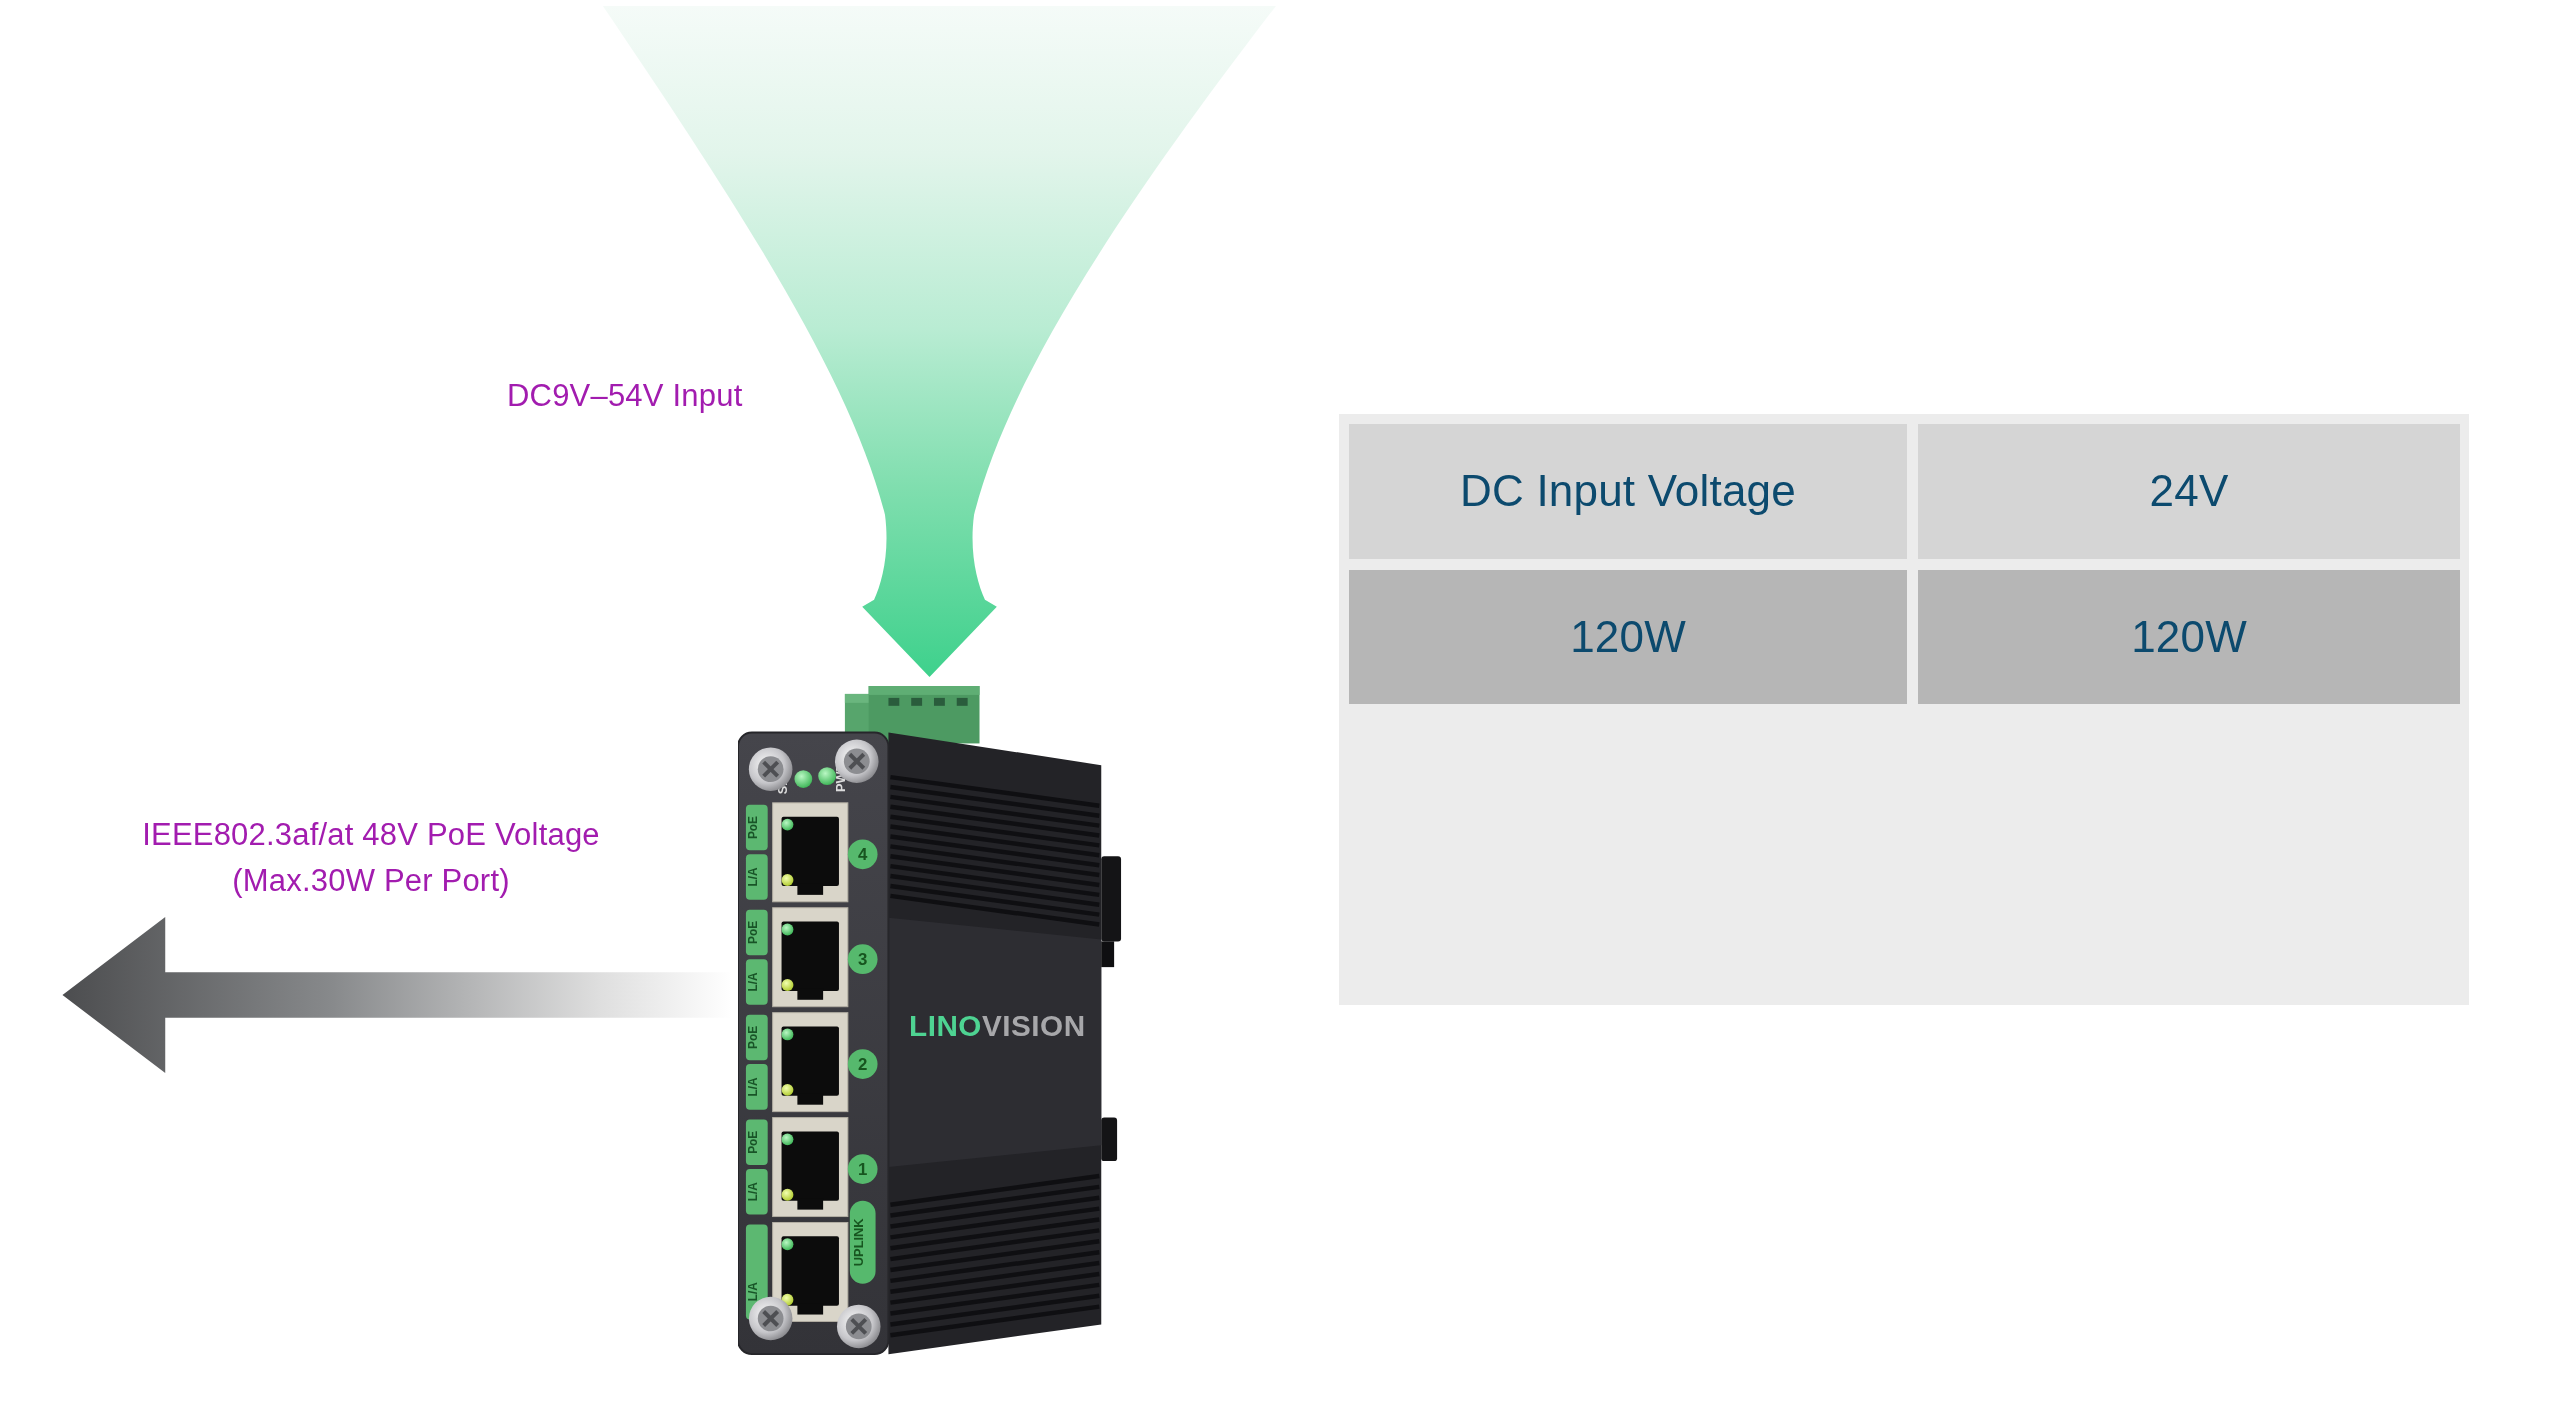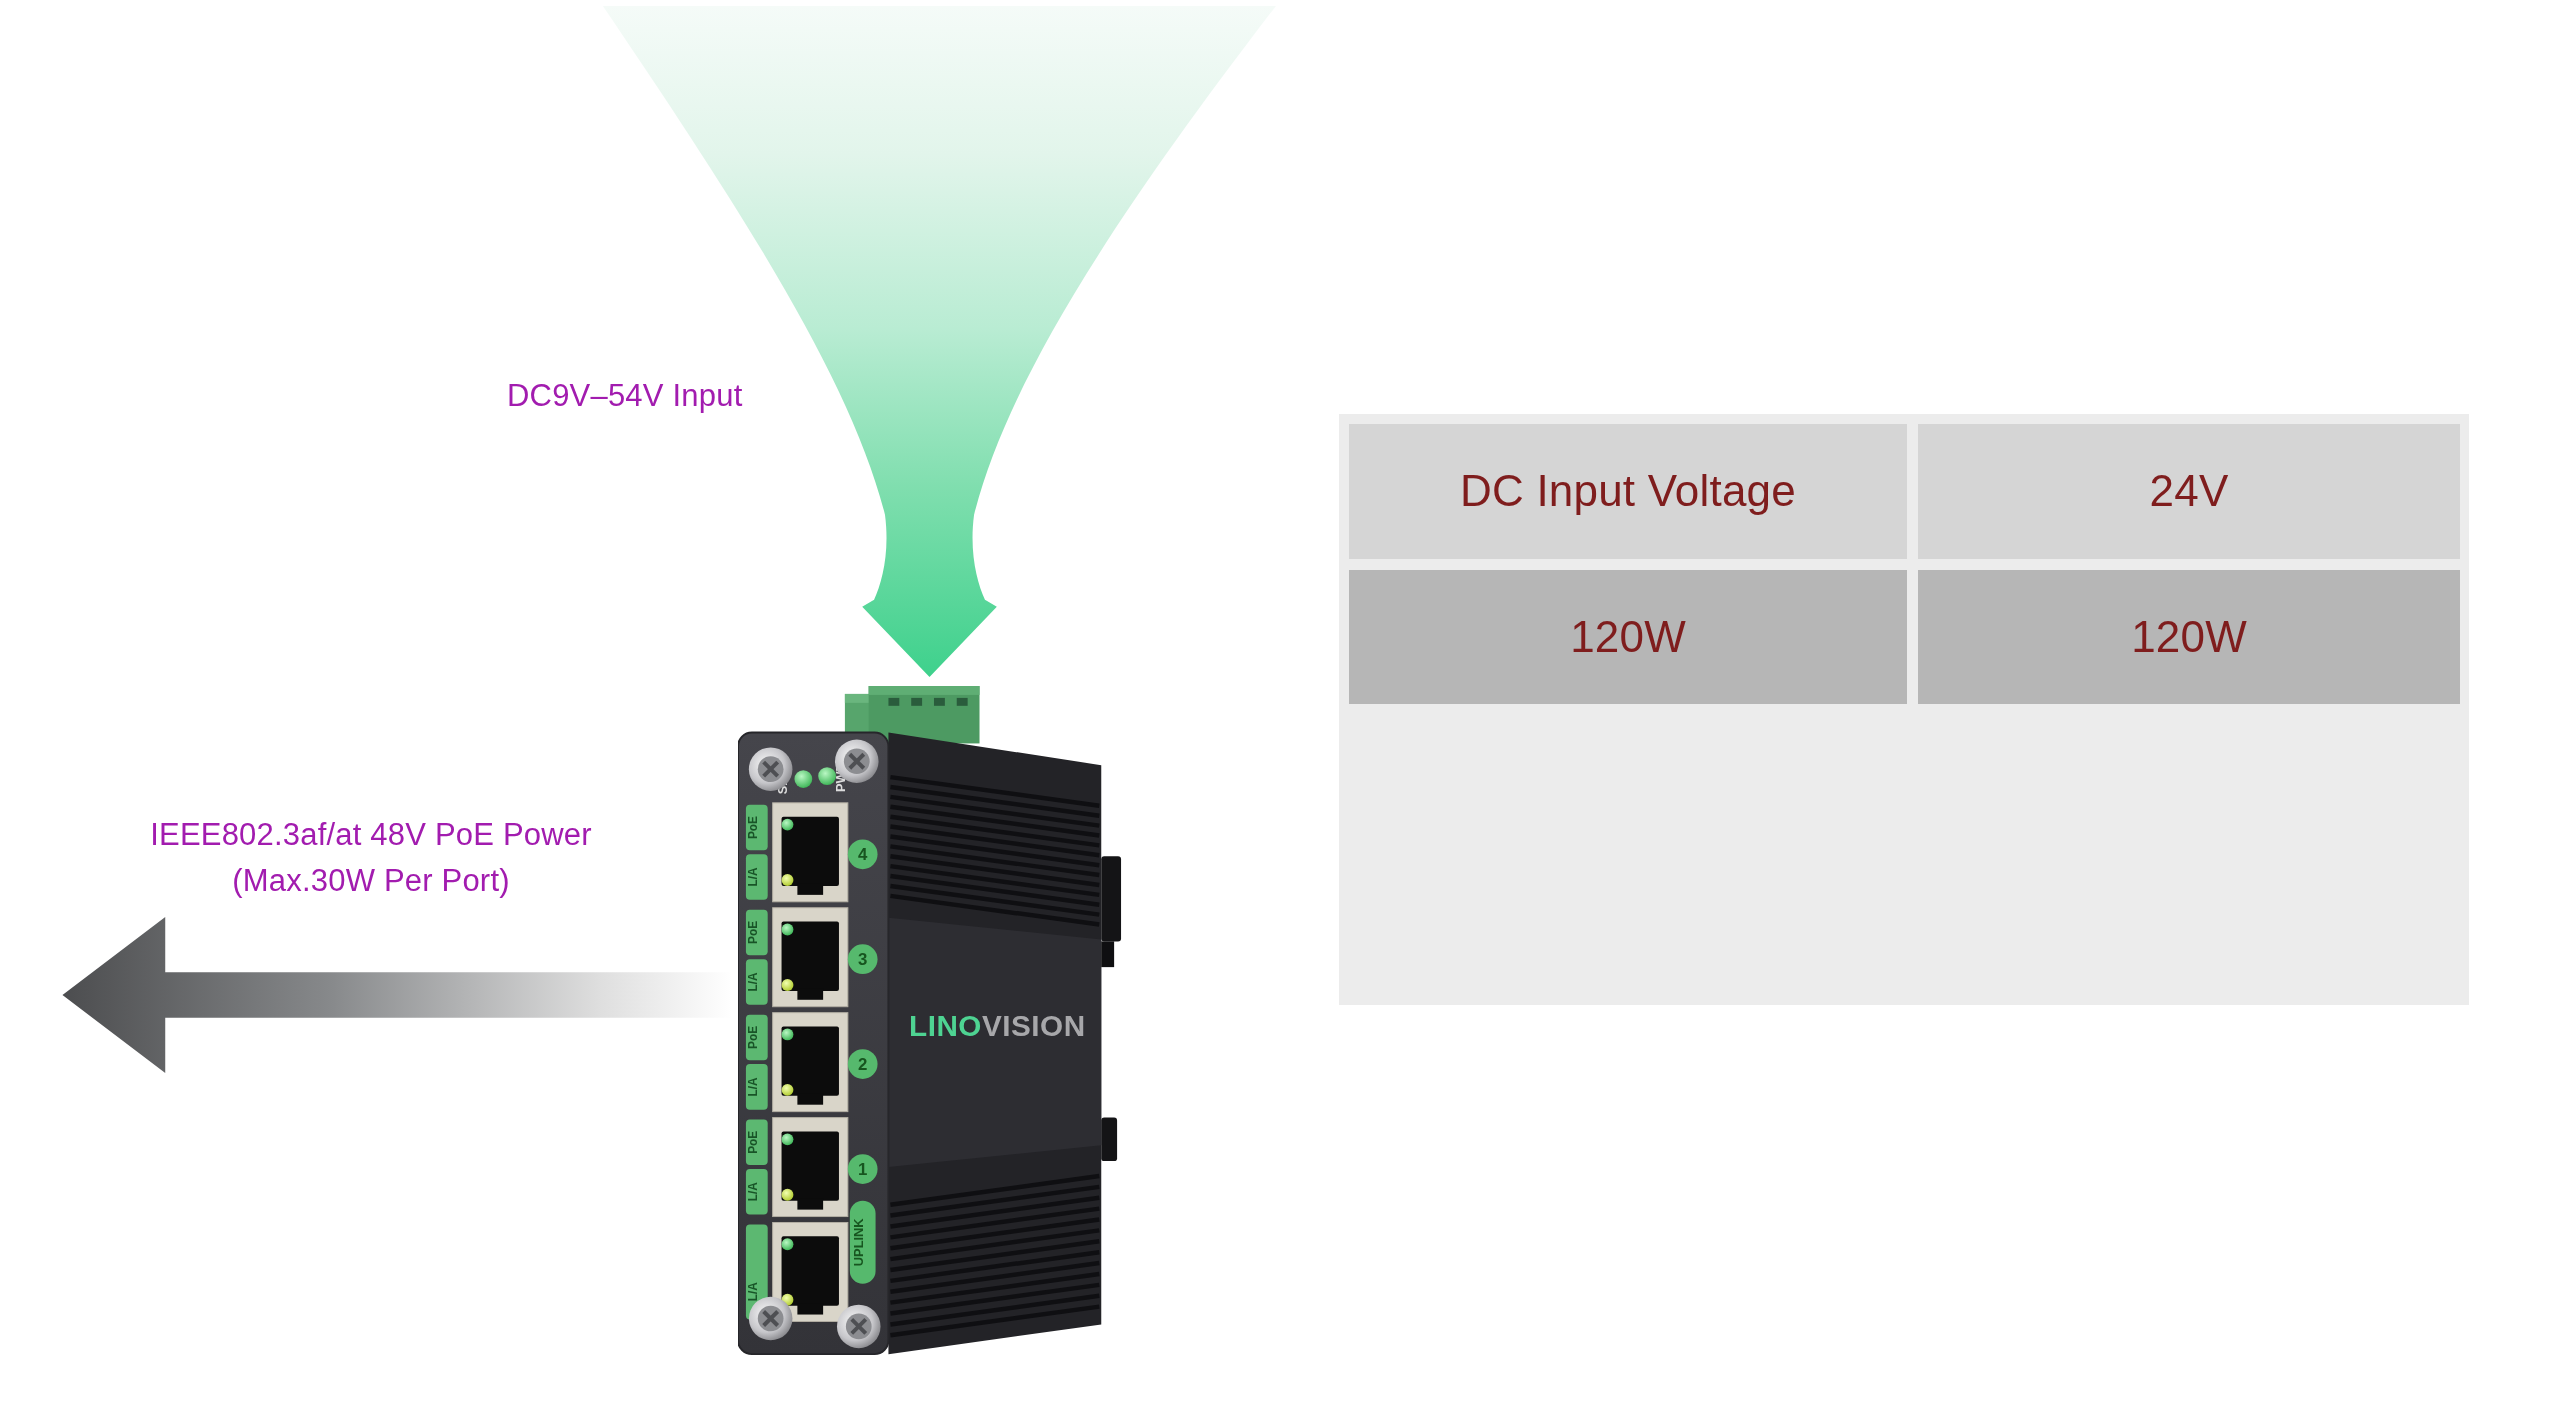--- a/index.html
+++ b/index.html
@@ -10,21 +10,21 @@
   #input-label{left:507px;top:378px;white-space:nowrap;}
   #output-caption{left:84px;top:812px;width:574px;text-align:center;line-height:46px;}
   #funnel-svg{left:555px;top:0;}
   #output-arrow-svg{left:54px;top:913px;}
   #device-svg{left:738px;top:686px;}
   
   .power-table{left:1339px;top:414px;width:1130px;height:591px;background:#ececec;
     box-sizing:border-box;padding:10px;display:grid;
     grid-template-columns:558px 542px;grid-template-rows:repeat(4,1fr);gap:11px;}
   .power-table .cell{display:flex;align-items:center;justify-content:center;
-    font-size:44px;color:#7f1d1d;letter-spacing:0.2px;}
+    font-size:44px;color:#0c4a6e;letter-spacing:0.2px;}
   .power-table .c1{background:#d5d5d5;}
   .power-table .c2{background:#b6b6b6;}
 </style>
 </head>
 <body>
 
 <div class="stage">
 
   <svg id="funnel-svg" class="abs" width="753" height="683" viewBox="0 0 760 690">
     <defs>
@@ -40,21 +40,21 @@
          C 556 230 456 390 423 520
          C 418 558 426 588 434 606
          L 446 613 L 378 684 L 310 613 L 322 606
          C 330 588 338 558 333 520
          C 300 390 200 230 48 6 Z" fill="url(#funnelGrad)"></path>
   </svg>
 
   <div id="input-label" class="abs caption">DC9V–54V Input</div>
 
   <div id="output-caption" class="abs caption">
-    <div>IEEE802.3af/at 48V PoE Power</div>
+    <div>IEEE802.3af/at 48V PoE Voltage</div>
     <div>(Max.30W Per Port)</div>
   </div>
 
   <svg id="output-arrow-svg" class="abs" width="683" height="168" viewBox="0 0 690 170">
     <defs>
       <linearGradient id="arrowGrad" x1="0" y1="0" x2="1" y2="0">
         <stop offset="0" stop-color="#4c4d4f"></stop>
         <stop offset="0.4" stop-color="#87898b"></stop>
         <stop offset="0.8" stop-color="#dedede"></stop>
         <stop offset="1" stop-color="#ffffff"></stop>

